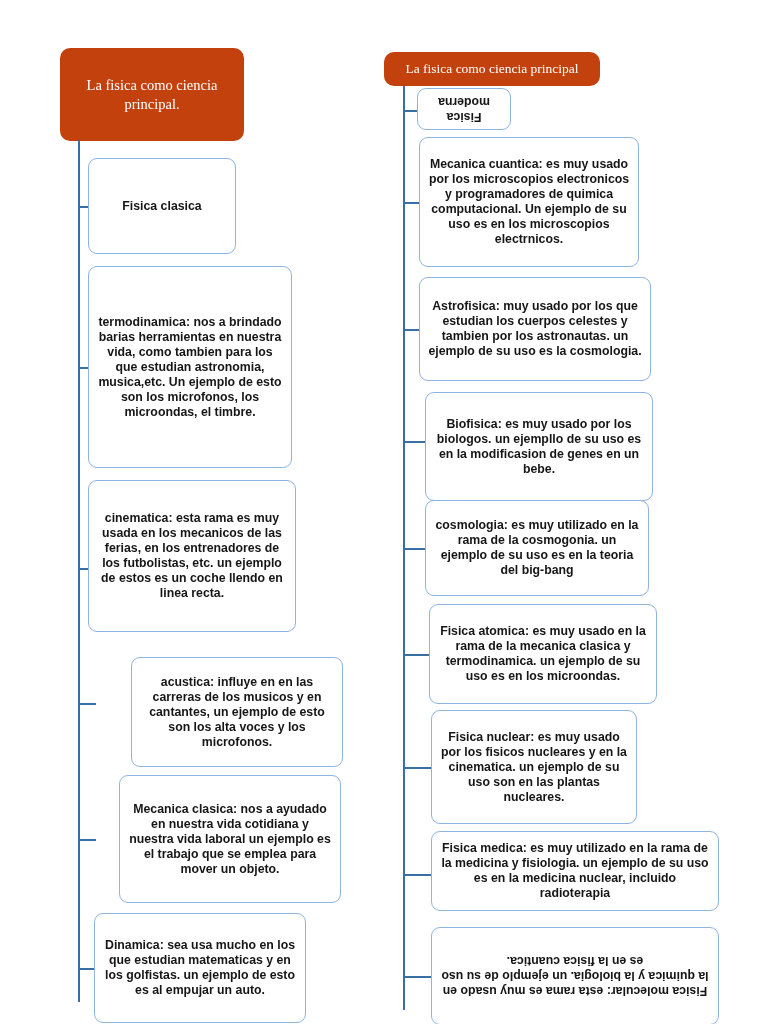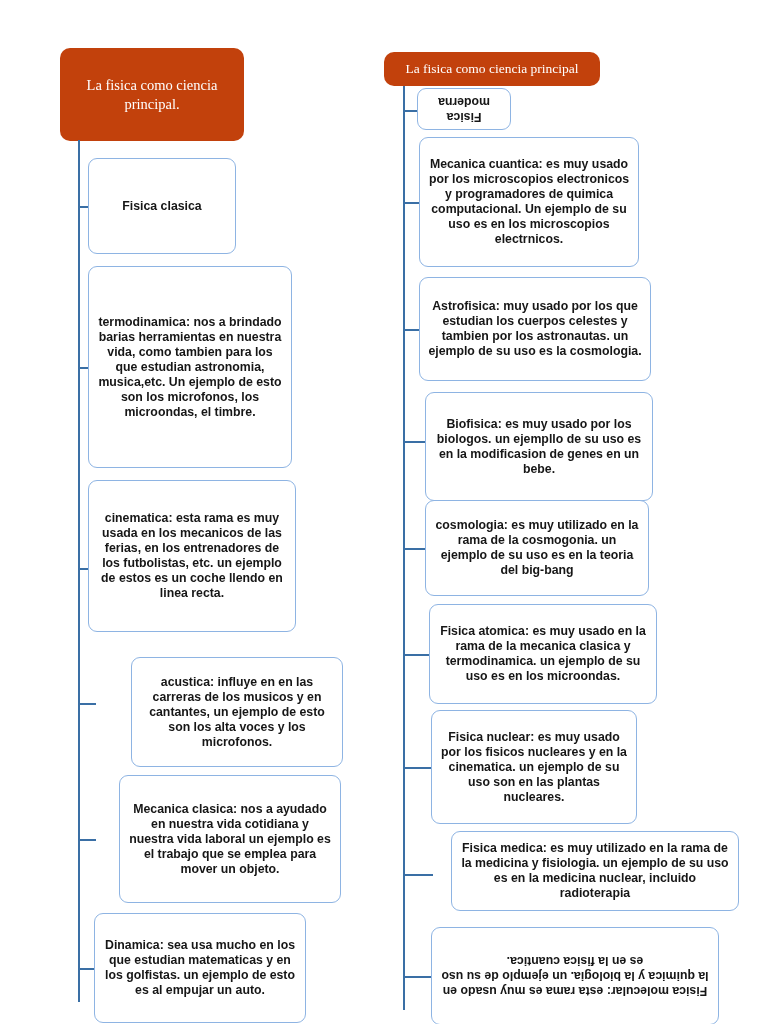--- a/index.html
+++ b/index.html
@@ -157,21 +157,21 @@
       </div>
       <div class="node" style="left: 425px; top: 500px; width: 224px; height: 96px;">
         <span class="txt">cosmologia: es muy utilizado en la rama de la cosmogonia. un ejemplo de su uso es en la teoria del big-bang</span>
       </div>
       <div class="node" style="left: 429px; top: 604px; width: 228px; height: 100px; text-align: center;">
         <span class="txt">Fisica atomica: es muy usado en la rama de la mecanica clasica y termodinamica. un ejemplo de su uso es en los microondas.</span>
       </div>
       <div class="node" style="left: 431px; top: 710px; width: 206px; height: 114px;">
         <span class="txt">Fisica nuclear: es muy usado por los fisicos nucleares y en la cinematica. un ejemplo de su uso son en las plantas nucleares.</span>
       </div>
-      <div class="node" style="left: 451px; top: 831px; width: 288px; height: 80px;">
+      <div class="node" style="left: 431px; top: 831px; width: 288px; height: 80px;">
         <span class="txt">Fisica medica: es muy utilizado en la rama de la medicina y fisiologia. un ejemplo de su uso es en la medicina nuclear, incluido radioterapia</span>
       </div>
       <div class="node flipped" style="left: 431px; top: 927px; width: 288px; height: 98px;">
         <span class="txt">Fisica molecular: esta rama es muy usado en la quimica y la biologia. un ejemplo de su uso es en la fisica cuantica.</span>
       </div>
     </div>
 
 </div>
 
 </body></html>

